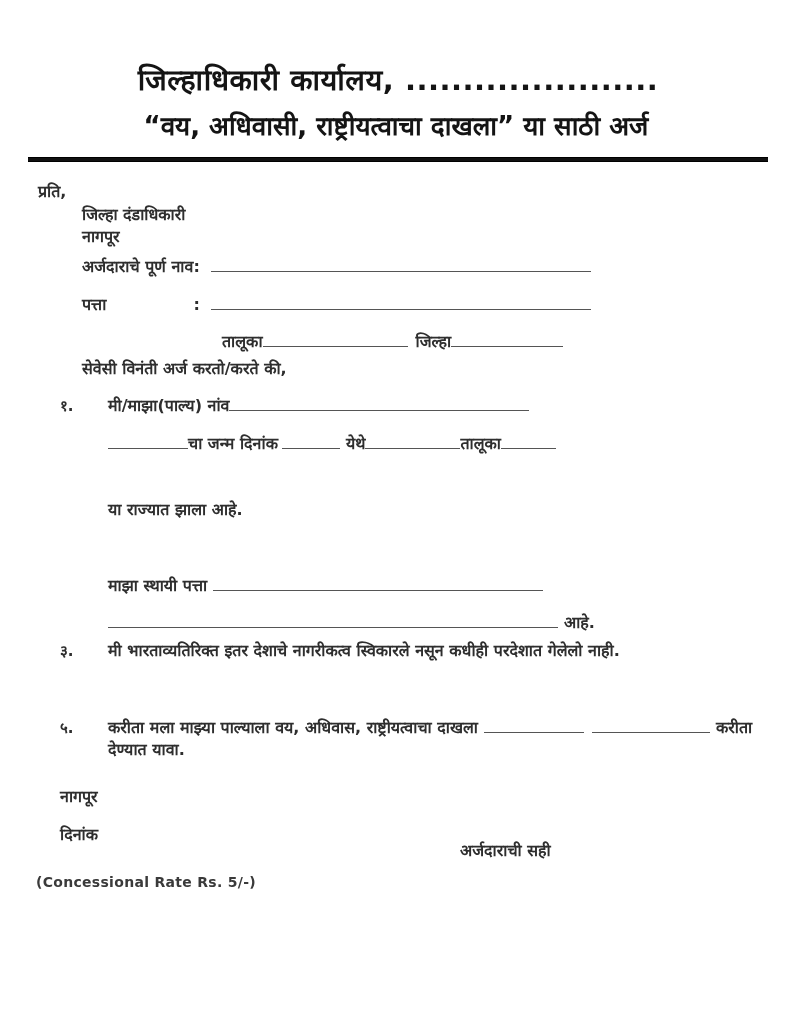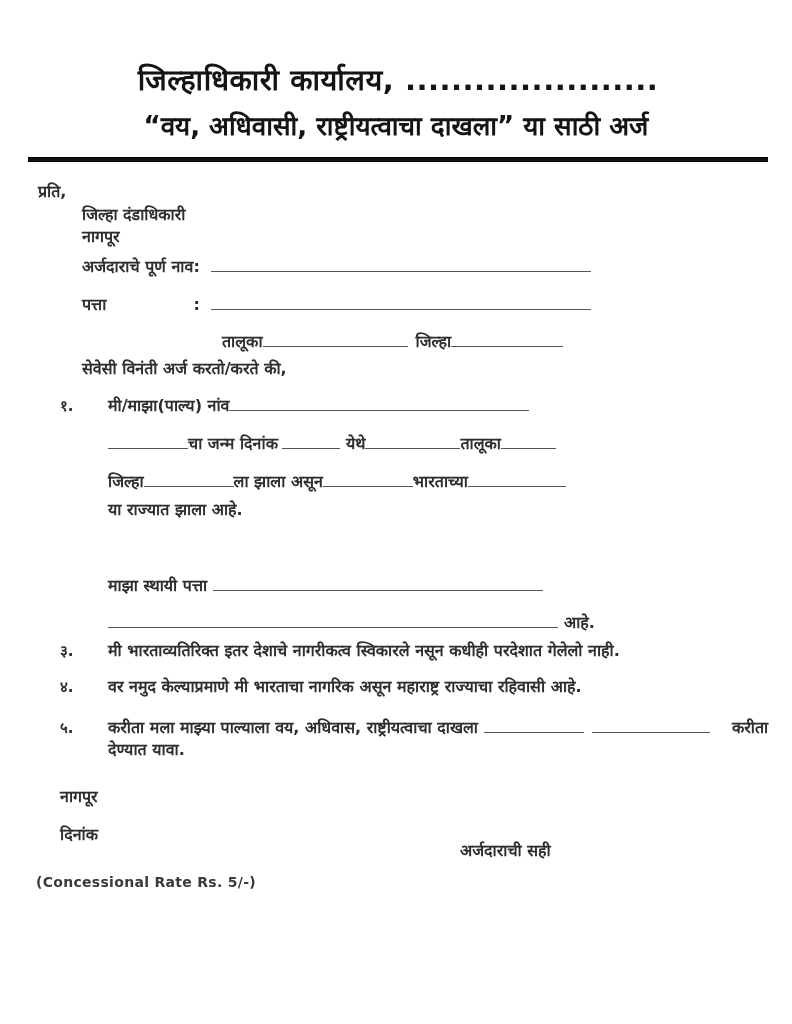--- a/index.html
+++ b/index.html
@@ -76,42 +76,36 @@
   </div>
 
   <div class="row" style="top:359px;left:82px;">सेवेसी विनंती अर्ज करतो/करते की,</div>
 
   <div class="row" style="top:394px;left:60px;">
     <span class="num">१.</span><span>मी/माझा(पाल्य) नांव</span><span class="blank" style="width:300px;"></span>
   </div>
   <div class="row" style="top:432px;left:108px;">
     <span class="blank" style="width:80px;"></span><span>चा जन्म दिनांक</span><span class="blank" style="width:58px;margin-left:4px;"></span><span style="margin-left:6px;margin-top:11px;">येथे</span><span class="blank" style="width:95px;"></span><span>तालूका</span><span class="blank" style="width:55px;"></span>
   </div>
-  <div class="row" style="top:470px;left:108px;">
-    <span>जिल्हा</span><span class="blank" style="width:90px;"></span><span>ला झाला असून</span><span class="blank" style="width:90px;"></span><span>भारताच्या</span><span class="blank" style="width:98px;"></span>
-  </div>
   <div class="row" style="top:500px;left:108px;">या राज्यात झाला आहे.</div>
 
   <div class="row" style="top:611px;left:108px;">
     <span class="blank" style="width:450px;"></span><span style="margin-left:6px;">आहे.</span>
   </div>
   <div class="row" style="top:574px;left:108px;">
     <span>माझा स्थायी पत्ता</span><span class="blank" style="width:330px;margin-left:6px;"></span>
   </div>
 
   <div class="row" style="top:641px;left:60px;">
     <span class="num">३.</span><span>मी भारताव्यतिरिक्त इतर देशाचे नागरीकत्व स्विकारले नसून कधीही परदेशात गेलेलो नाही.</span>
   </div>
 
-  <div class="row" style="top:677px;left:60px;">
-    <span class="num">४.</span><span>वर नमुद केल्याप्रमाणे मी भारताचा नागरिक असून महाराष्ट्र राज्याचा रहिवासी आहे.</span>
-  </div>
 
   <div class="row" style="top:716px;left:60px;">
-    <span class="num">५.</span><span>करीता मला माझ्या पाल्याला वय, अधिवास, राष्ट्रीयत्वाचा दाखला</span><span class="blank" style="width:100px;margin-left:6px;"></span><span class="blank" style="width:118px;margin-left:8px;"></span><span style="margin-left:22px;">करीता</span>
+    <span class="num">५.</span><span>करीता मला माझ्या पाल्याला वय, अधिवास, राष्ट्रीयत्वाचा दाखला</span><span class="blank" style="width:100px;margin-left:6px;"></span><span class="blank" style="width:118px;margin-left:8px;"></span><span style="margin-left:6px;">करीता</span>
   </div>
   <div class="row" style="top:740px;left:108px;">देण्यात यावा.</div>
 
   <div class="row" style="top:787px;left:60px;">नागपूर</div>
   <div class="row" style="top:825px;left:60px;">दिनांक</div>
   <div class="row" style="top:841px;left:460px;">अर्जदाराची सही</div>
   <div class="row latin" style="top:874px;left:36px;">(Concessional Rate Rs. 5/-)</div>
 
 </div>
 

